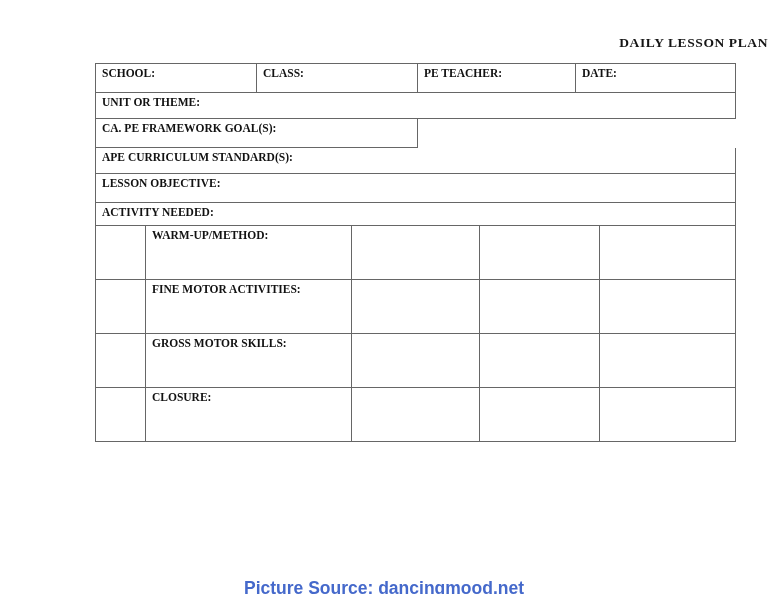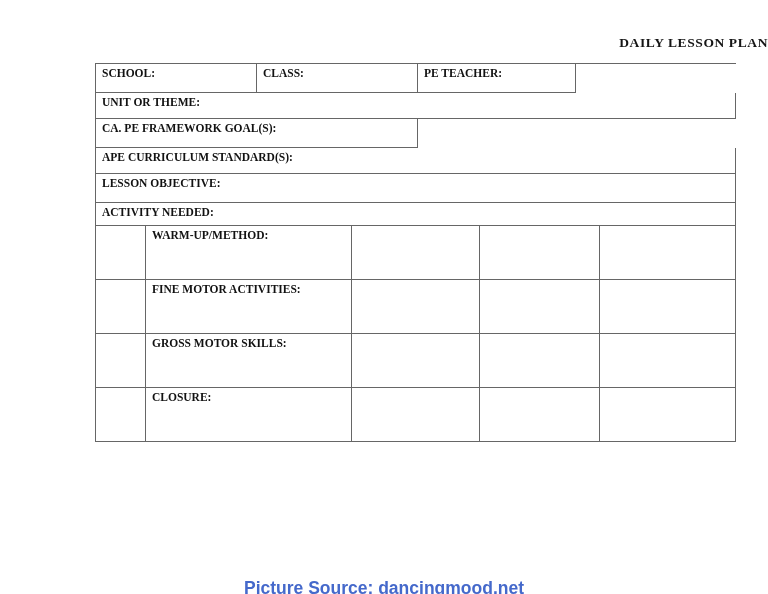--- a/index.html
+++ b/index.html
@@ -53,20 +53,21 @@
 <div class="sheet">
 
   <div class="doc-title">DAILY LESSON PLAN</div>
 
   <div class="plan">
 
     <div class="row">
       <div class="cell h29 c-school">SCHOOL:</div>
       <div class="cell h29 c-class">CLASS:</div>
       <div class="cell h29 c-teacher">PE TEACHER:</div>
+      <div class="cell h29 fill">DATE:</div>
     </div>
 
     <div class="row">
       <div class="cell h26 fill">UNIT OR THEME:</div>
     </div>
 
     <div class="row">
       <div class="cell h29 c-goal">CA. PE FRAMEWORK GOAL(S):</div>
     </div>
 

